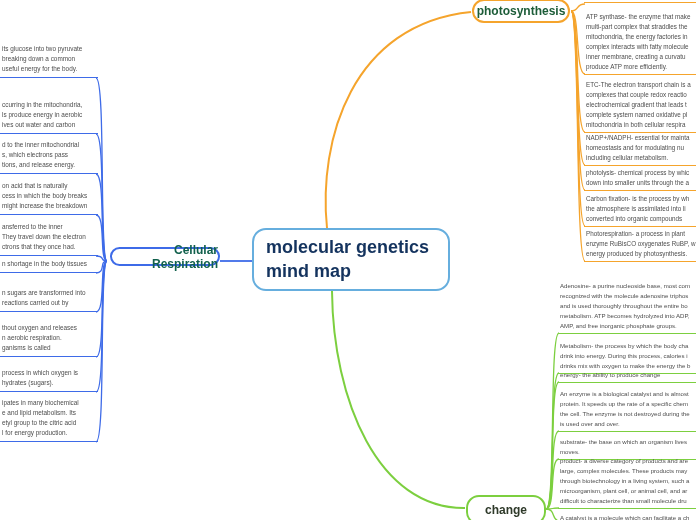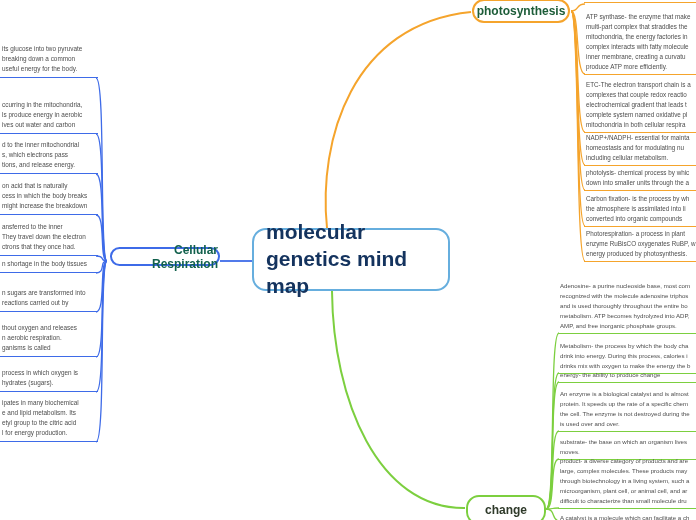--- a/index.html
+++ b/index.html
@@ -9,21 +9,21 @@
     font-family:"Liberation Sans", sans-serif;
   }
   #connectors{position:absolute;left:0;top:0;width:696px;height:520px;z-index:1;}
   .node{position:absolute;z-index:2;box-sizing:border-box;}
   
   .center-node{
     left:252px;top:228px;width:198px;height:63px;
     background:#fff;border:2px solid #66aede;border-radius:14px;
     display:flex;align-items:center;
     padding:2px 10px 2px 12px;
-    font-size:21px;line-height:1.28;font-weight:bold;color:#14335e;
+    font-size:18px;line-height:1.28;font-weight:bold;color:#14335e;
   }
   
   .branch-pill{
     background:#fff;border-radius:13px;
     display:flex;align-items:center;justify-content:center;
     font-weight:bold;font-size:12px;text-align:right;
   }
   .pill-blue{left:110px;top:247px;width:110px;height:19px;border:2px solid #3e6be8;color:#11604c;}
   .pill-orange{left:472px;top:-1px;width:98px;height:24px;border:2px solid #f5a42c;color:#1c5c38;}
   .pill-green{left:466px;top:495px;width:80px;height:30px;border:2px solid #7ccf3f;color:#2f3a2a;}

